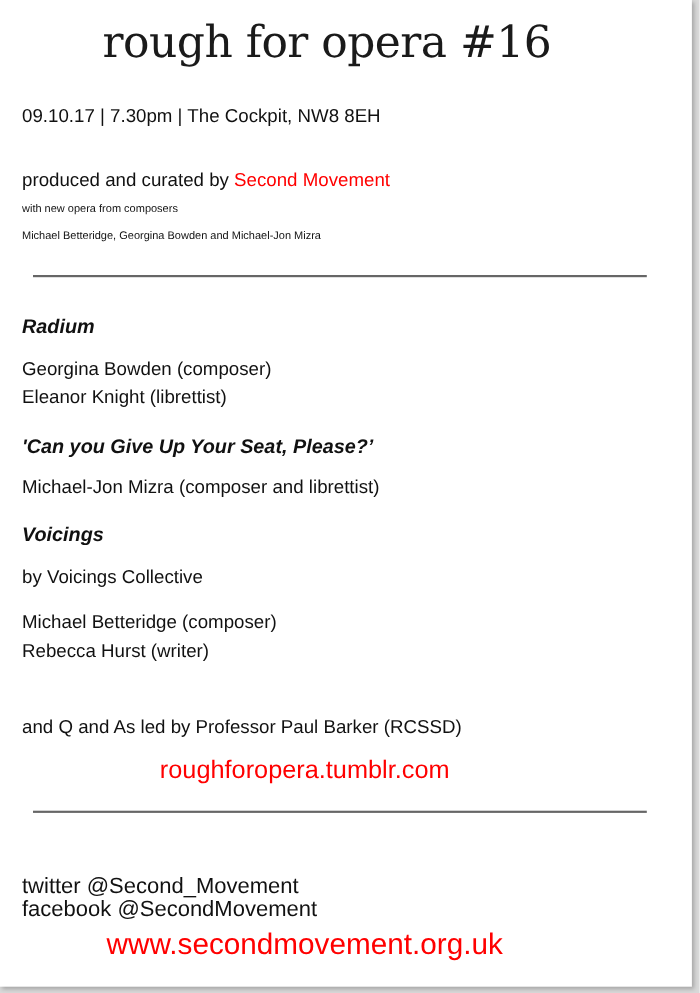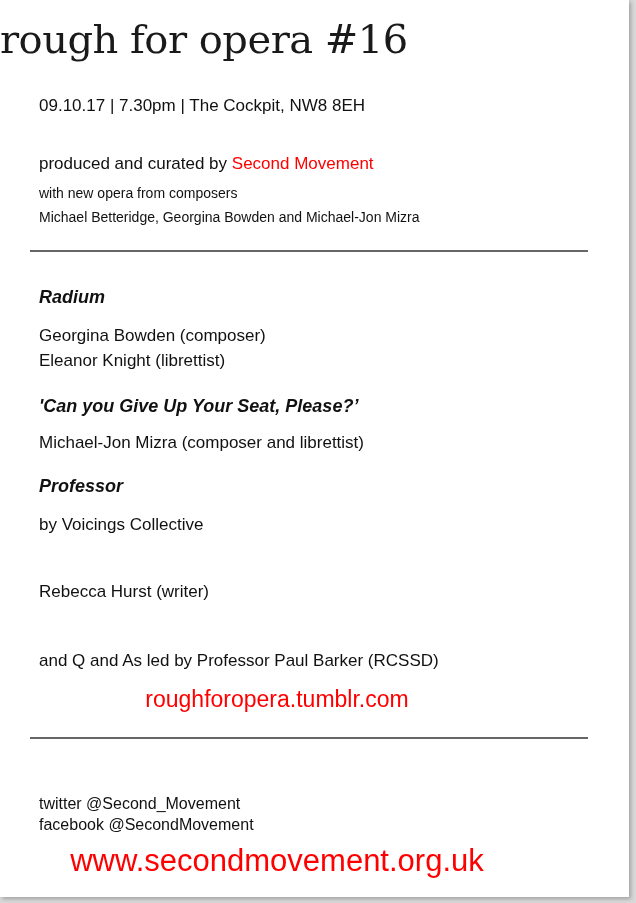--- a/index.html
+++ b/index.html
@@ -1,27 +1,27 @@
 <!DOCTYPE html>
 <html><head>
 <meta charset="utf-8">
 <style>
   html, body { margin:0; padding:0; }
   body { width:636px; height:903px; background:#d9d9d9; position:relative; overflow:hidden; font-family:"Liberation Sans", sans-serif; }
   .page { position:absolute; left:0; top:0; width:629px; height:897px; background:#ffffff; box-shadow: 2px 2px 4px rgba(0,0,0,0.25); }
-  .title { position:absolute; left:0; width:501px; top:16px; text-align:left; font-family:"DejaVu Serif", serif; font-size:40px; color:#1a1a1a; letter-spacing:-0.5px; }
-  .t { position:absolute; left:39px; color:#111; font-size:17px; white-space:nowrap; font-family:"Liberation Sans", sans-serif; }
-  .sm { font-size:14px; }
-  .xs { font-size:16px; }
+  .title { position:absolute; left:0; width:501px; top:16px; text-align:right; font-family:"DejaVu Serif", serif; font-size:40px; color:#1a1a1a; letter-spacing:-0.5px; }
+  .t { position:absolute; left:20px; color:#111; font-size:17px; white-space:nowrap; font-family:"Liberation Sans", sans-serif; }
+  .sm { font-size:10px; }
+  .xs { font-size:20px; }
   .h { font-weight:bold; font-style:italic; font-size:18px; }
   .red { color:#ff0000; }
   .rule { position:absolute; left:30px; width:558px; height:2px; background:#666; }
   .center { left:0; width:554px; text-align:center; }
   .link-lg { font-size:23px; color:#ff0000; }
-  .link-xl { font-size:31px; color:#ff0000; }
+  .link-xl { font-size:27px; color:#ff0000; }
 </style>
 </head>
 <body>
 
 <div class="page">
   <div class="title">rough for opera #16</div>
 
   <div class="t" style="top:96px;">09.10.17 | 7.30pm | The Cockpit, NW8 8EH</div>
   <div class="t" style="top:154px;"><span>produced and curated by </span><span class="red">Second Movement</span></div>
   <div class="t sm" style="top:185px;">with new opera from composers</div>
@@ -29,22 +29,23 @@
 
   <div class="rule" style="top:250px;"></div>
 
   <div class="t h" style="top:287px;">Radium</div>
   <div class="t" style="top:326px;">Georgina Bowden (composer)</div>
   <div class="t h" style="top:396px;">'Can you Give Up Your Seat, Please?’</div>
 
   <div class="t" style="top:351px;">Eleanor Knight (librettist)</div>
   <div class="t" style="top:433px;">Michael-Jon Mizra (composer and librettist)</div>
 
-  <div class="t h" style="top:476px;">Professor</div>
+  <div class="t h" style="top:476px;">Voicings</div>
   <div class="t" style="top:515px;">by Voicings Collective</div>
+  <div class="t" style="top:556px;">Michael Betteridge (composer)</div>
   <div class="t" style="top:582px;">Rebecca Hurst (writer)</div>
 
   <div class="t" style="top:651px;">and Q and As led by Professor Paul Barker (RCSSD)</div>
 
   <div class="t center link-lg" style="top:686px;">roughforopera.tumblr.com</div>
 
   <div class="rule" style="top:737px;"></div>
 
 
   <div class="t xs" style="top:795px;">twitter @Second_Movement</div>

